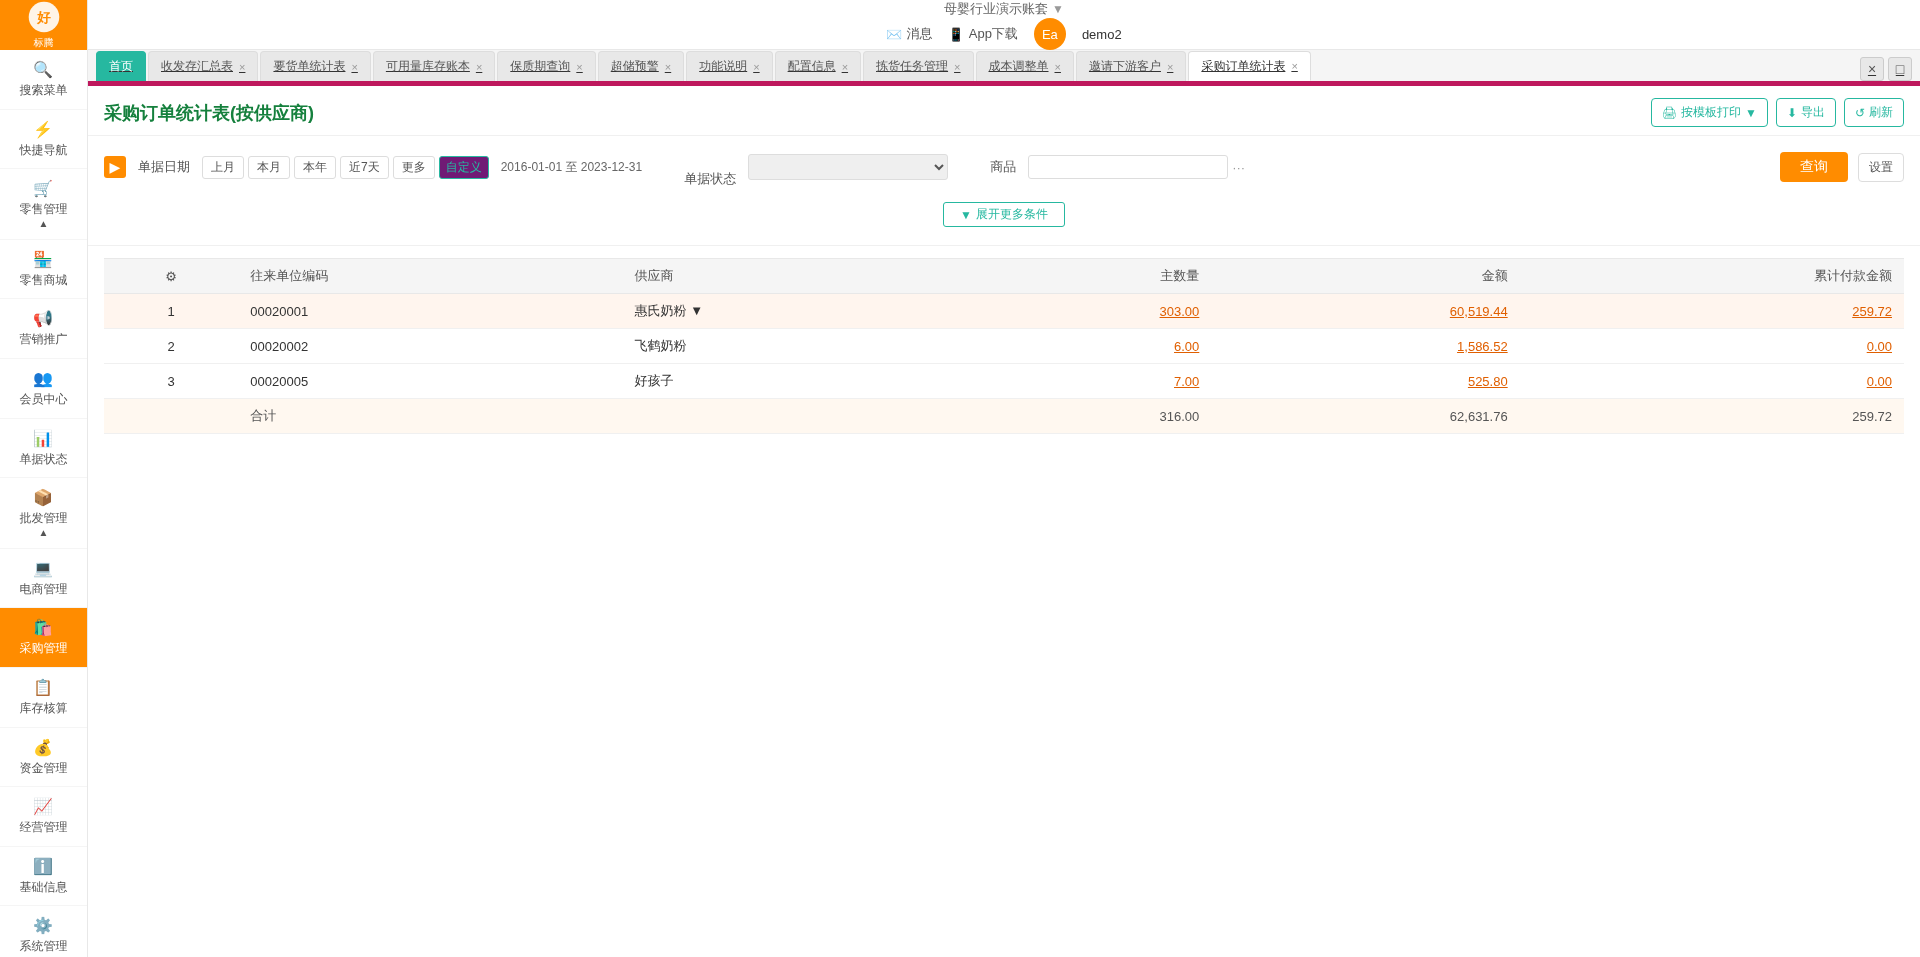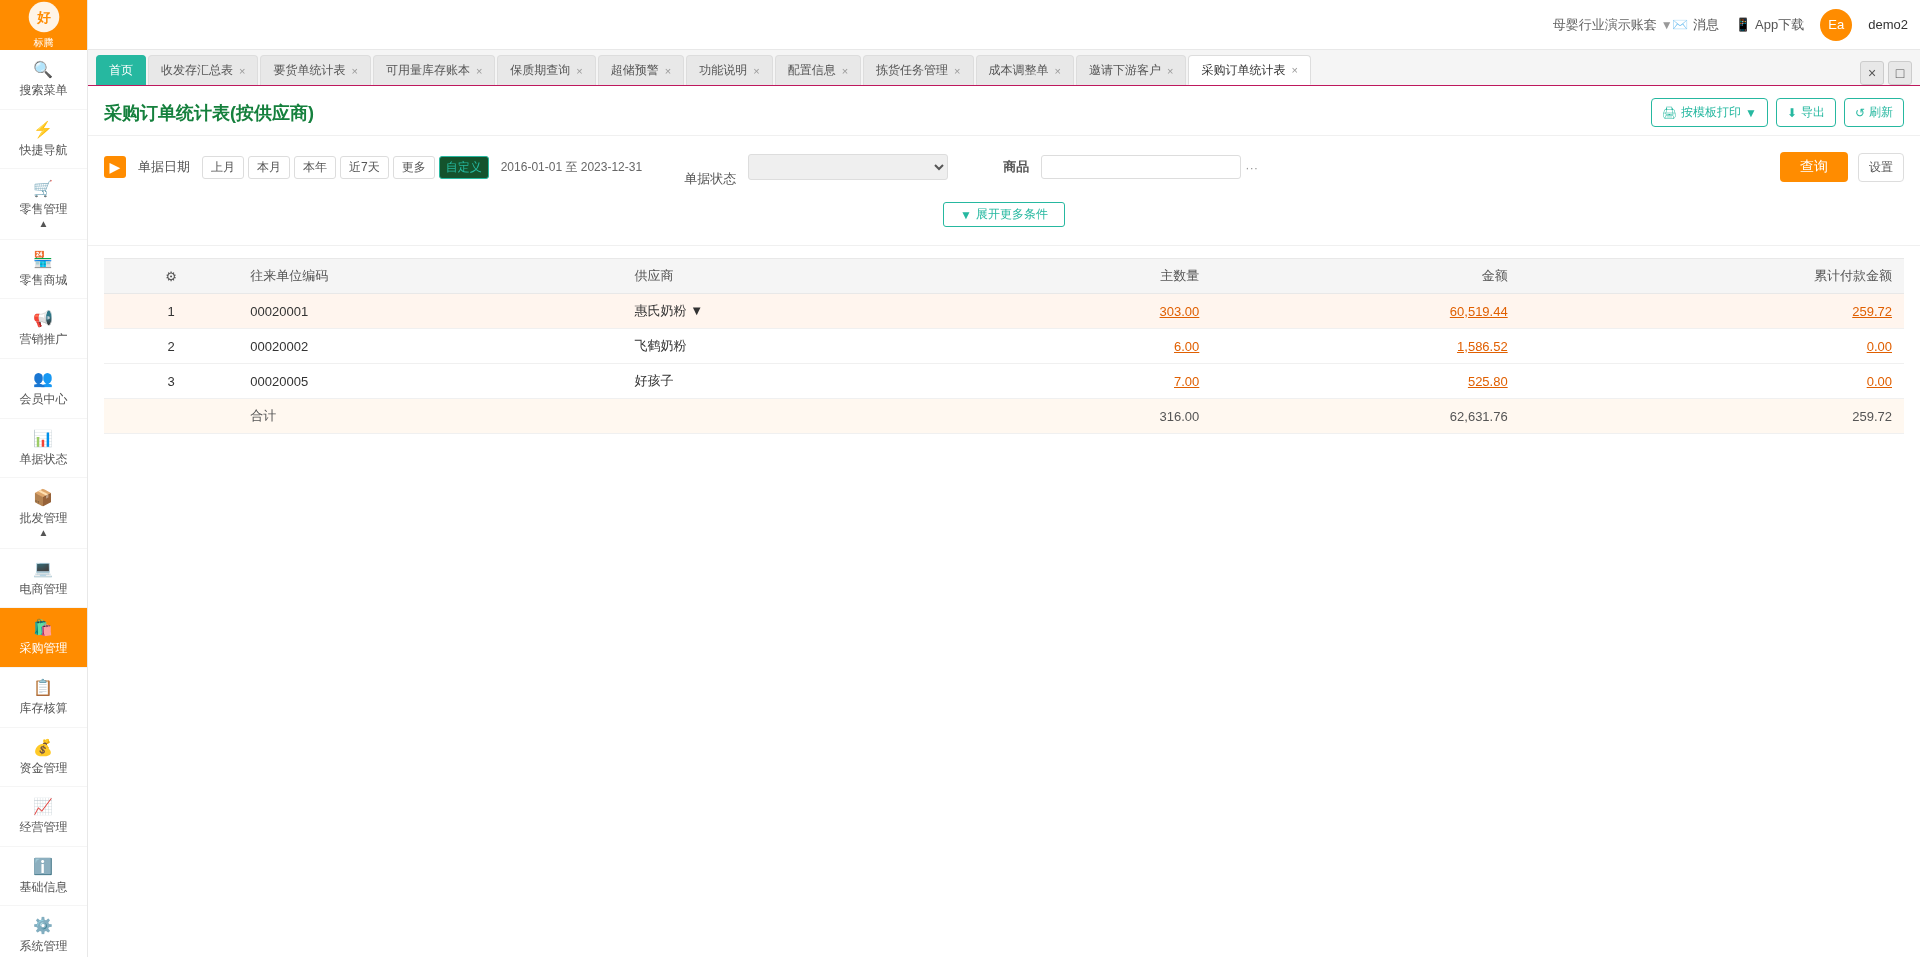--- a/index.html
+++ b/index.html
@@ -14,30 +14,30 @@
     .sidebar-item.active { background: #ff8c00; color: #fff; }
     .sidebar-item.active .sidebar-item-label { color: #fff; }
     .sidebar-item-label { margin-top: 2px; text-align: center; line-height: 1.3; }
     .sidebar-item .arrow { font-size: 10px; }
     .sidebar-item-icon { font-size: 16px; margin-bottom: 2px; }
 
     
     .main-area { flex: 1; display: flex; flex-direction: column; overflow: hidden; }
 
     
-    .top-bar { height: 50px; background: #fff; display: flex; align-items: center; padding: 12px 12px; border-bottom: 1px solid #e8e8e8; justify-content: flex-end; flex-shrink: 0; }
+    .top-bar { height: 50px; background: #fff; display: flex; align-items: center; padding: 0 12px; border-bottom: 1px solid #e8e8e8; justify-content: flex-start; flex-shrink: 0; flex-direction: column; }
     .top-bar-left { display: flex; align-items: center; gap: 8px; }
     .breadcrumb-select { display: flex; align-items: center; gap: 4px; color: #666; font-size: 13px; cursor: pointer; }
     .breadcrumb-arrow { color: #999; font-size: 12px; }
     .top-bar-right { display: flex; align-items: center; gap: 16px; }
     .top-bar-btn { display: flex; align-items: center; gap: 4px; color: #555; cursor: pointer; font-size: 13px; }
     .user-avatar { width: 32px; height: 32px; border-radius: 50%; background: #ff8c00; color: #fff; display: flex; align-items: center; justify-content: center; font-size: 13px; }
 
     
-    .tab-bar { height: 36px; background: #f5f5f5; display: flex; align-items: flex-end; padding: 0 0 0 8px; border-bottom: 1px solid #be185d; flex-shrink: 0; overflow-x: auto; white-space: nowrap; }
+    .tab-bar { height: 36px; background: #f5f5f5; display: flex; align-items: flex-end; padding: 0 0 0 8px; border-bottom: 5px solid #be185d; flex-shrink: 0; overflow-x: auto; white-space: nowrap; text-decoration: underline; }
     .tab-item { display: inline-flex; align-items: center; padding: 6px 12px; background: #e8e8e8; border: 1px solid #ddd; border-bottom: none; margin-right: 2px; border-radius: 4px 4px 0 0; font-size: 12px; color: #555; cursor: pointer; gap: 6px; height: 30px; }
     .tab-item.active { background: #fff; color: #333; border-bottom: 1px solid #fff; z-index: 1; }
     .tab-item.home { background: #26b8a0; color: #fff; border-color: #26b8a0; }
     .tab-close { color: #999; font-size: 11px; cursor: pointer; }
     .tab-bar-actions { display: flex; align-items: center; margin-left: auto; padding: 0 8px; gap: 4px; }
     .tab-bar-btn { width: 24px; height: 24px; display: flex; align-items: center; justify-content: center; cursor: pointer; color: #555; background: #e8e8e8; border: 1px solid #ccc; border-radius: 3px; font-size: 14px; }
 
     
     .content { flex: 1; overflow-y: auto; background: #fff; }
 
@@ -51,21 +51,21 @@
     .btn-query { padding: 6px 20px; background: #ff8c00; color: #fff; border: none; border-radius: 4px; cursor: pointer; font-size: 14px; }
     .btn-settings { padding: 5px 10px; border: 1px solid #ddd; color: #555; border-radius: 4px; cursor: pointer; font-size: 12px; background: #fff; }
 
     
     .filter-area { padding: 10px 16px; background: #fff; border-bottom: 1px solid #f0f0f0; }
     .filter-row { display: flex; align-items: center; gap: 12px; margin-bottom: 6px; flex-wrap: wrap; }
     .filter-toggle { width: 22px; height: 22px; background: #ff8c00; color: #fff; border: none; border-radius: 3px; cursor: pointer; font-size: 14px; display: flex; align-items: center; justify-content: center; flex-shrink: 0; }
     .filter-label { color: #555; font-size: 13px; white-space: nowrap; }
     .filter-date-btns { display: flex; gap: 4px; align-items: center; }
     .date-btn { padding: 2px 8px; border: 1px solid #ddd; border-radius: 3px; font-size: 12px; cursor: pointer; color: #555; background: #fff; }
-    .date-custom { padding: 2px 6px; border: 1px solid #26b8a0; border-radius: 3px; font-size: 12px; cursor: pointer; color: #26b8a0; background: #14532d; }
+    .date-custom { padding: 2px 6px; border: 1px solid #26b8a0; border-radius: 3px; font-size: 12px; cursor: pointer; color: #26b8a0; background: #701a75; }
     .filter-date-range { color: #666; font-size: 12px; white-space: nowrap; }
     .filter-select { display: flex; align-items: center; gap: 4px; }
     .filter-select select { padding: 4px 8px; border: 1px solid #ddd; border-radius: 3px; font-size: 12px; min-width: 200px; color: #555; }
     .filter-input { display: flex; align-items: center; gap: 4px; }
     .filter-input input { padding: 4px 8px; border: 1px solid #ddd; border-radius: 3px; font-size: 12px; min-width: 200px; color: #555; }
     .filter-ellipsis { color: #999; cursor: pointer; }
     .filter-actions-right { display: flex; gap: 10px; align-items: center; }
 
     
     .table-container { padding: 0 16px 16px; }
@@ -291,21 +291,21 @@
         </div>
         <span class="filter-date-range">2016-01-01 至 2023-12-31</span>
 
         <span class="filter-label" style="margin-left:30px;margin-top:24px;">单据状态</span>
         <div class="filter-select">
           <select>
             <option value=""></option>
           </select>
         </div>
 
-        <span class="filter-label" style="margin-left:43px;font-weight:bold;">商品</span>
+        <span class="filter-label" style="margin-left:30px;">商品</span>
         <div class="filter-input">
           <input type="text" style="">
           <span class="filter-ellipsis">···</span>
         </div>
 
         <div class="filter-actions-right" style="margin-left:auto;">
           <button class="btn-query">查询</button>
           <button class="btn-settings">设置</button>
         </div>
       </div>

